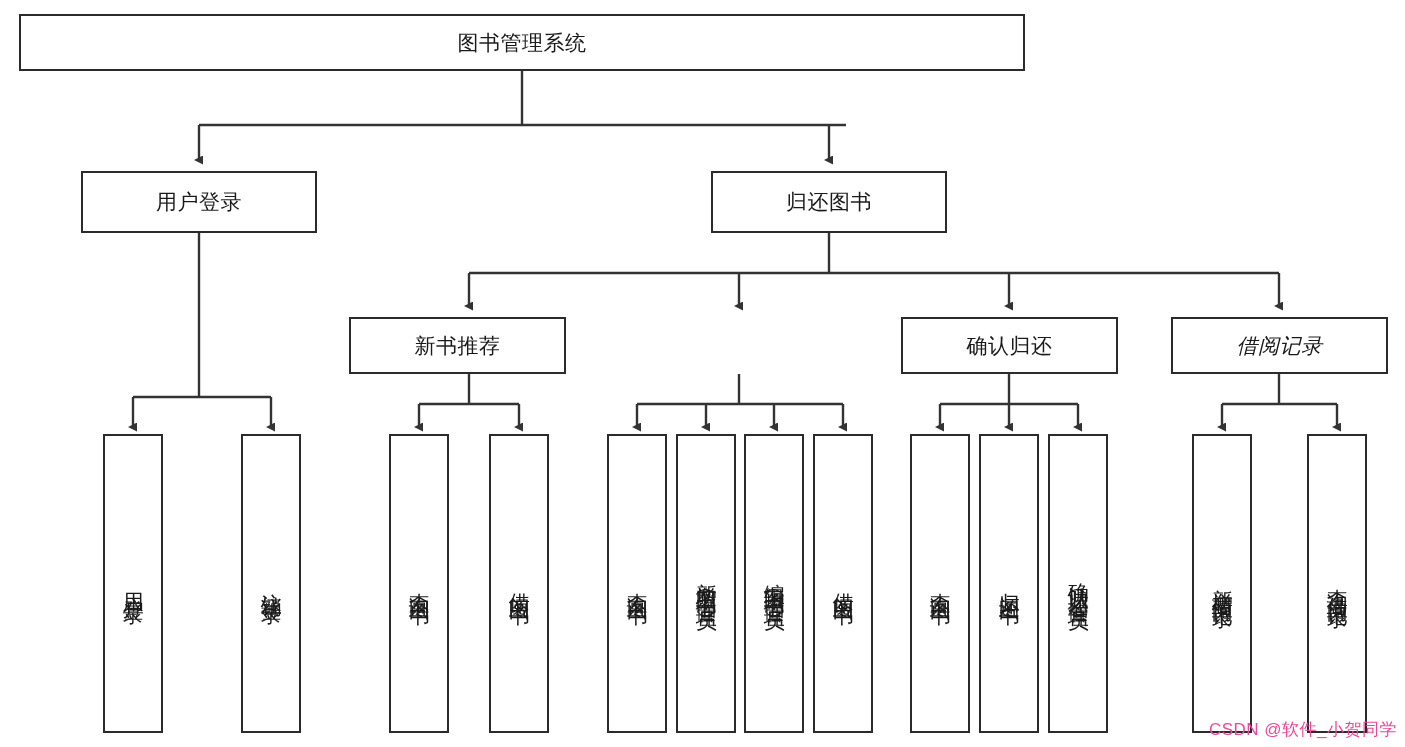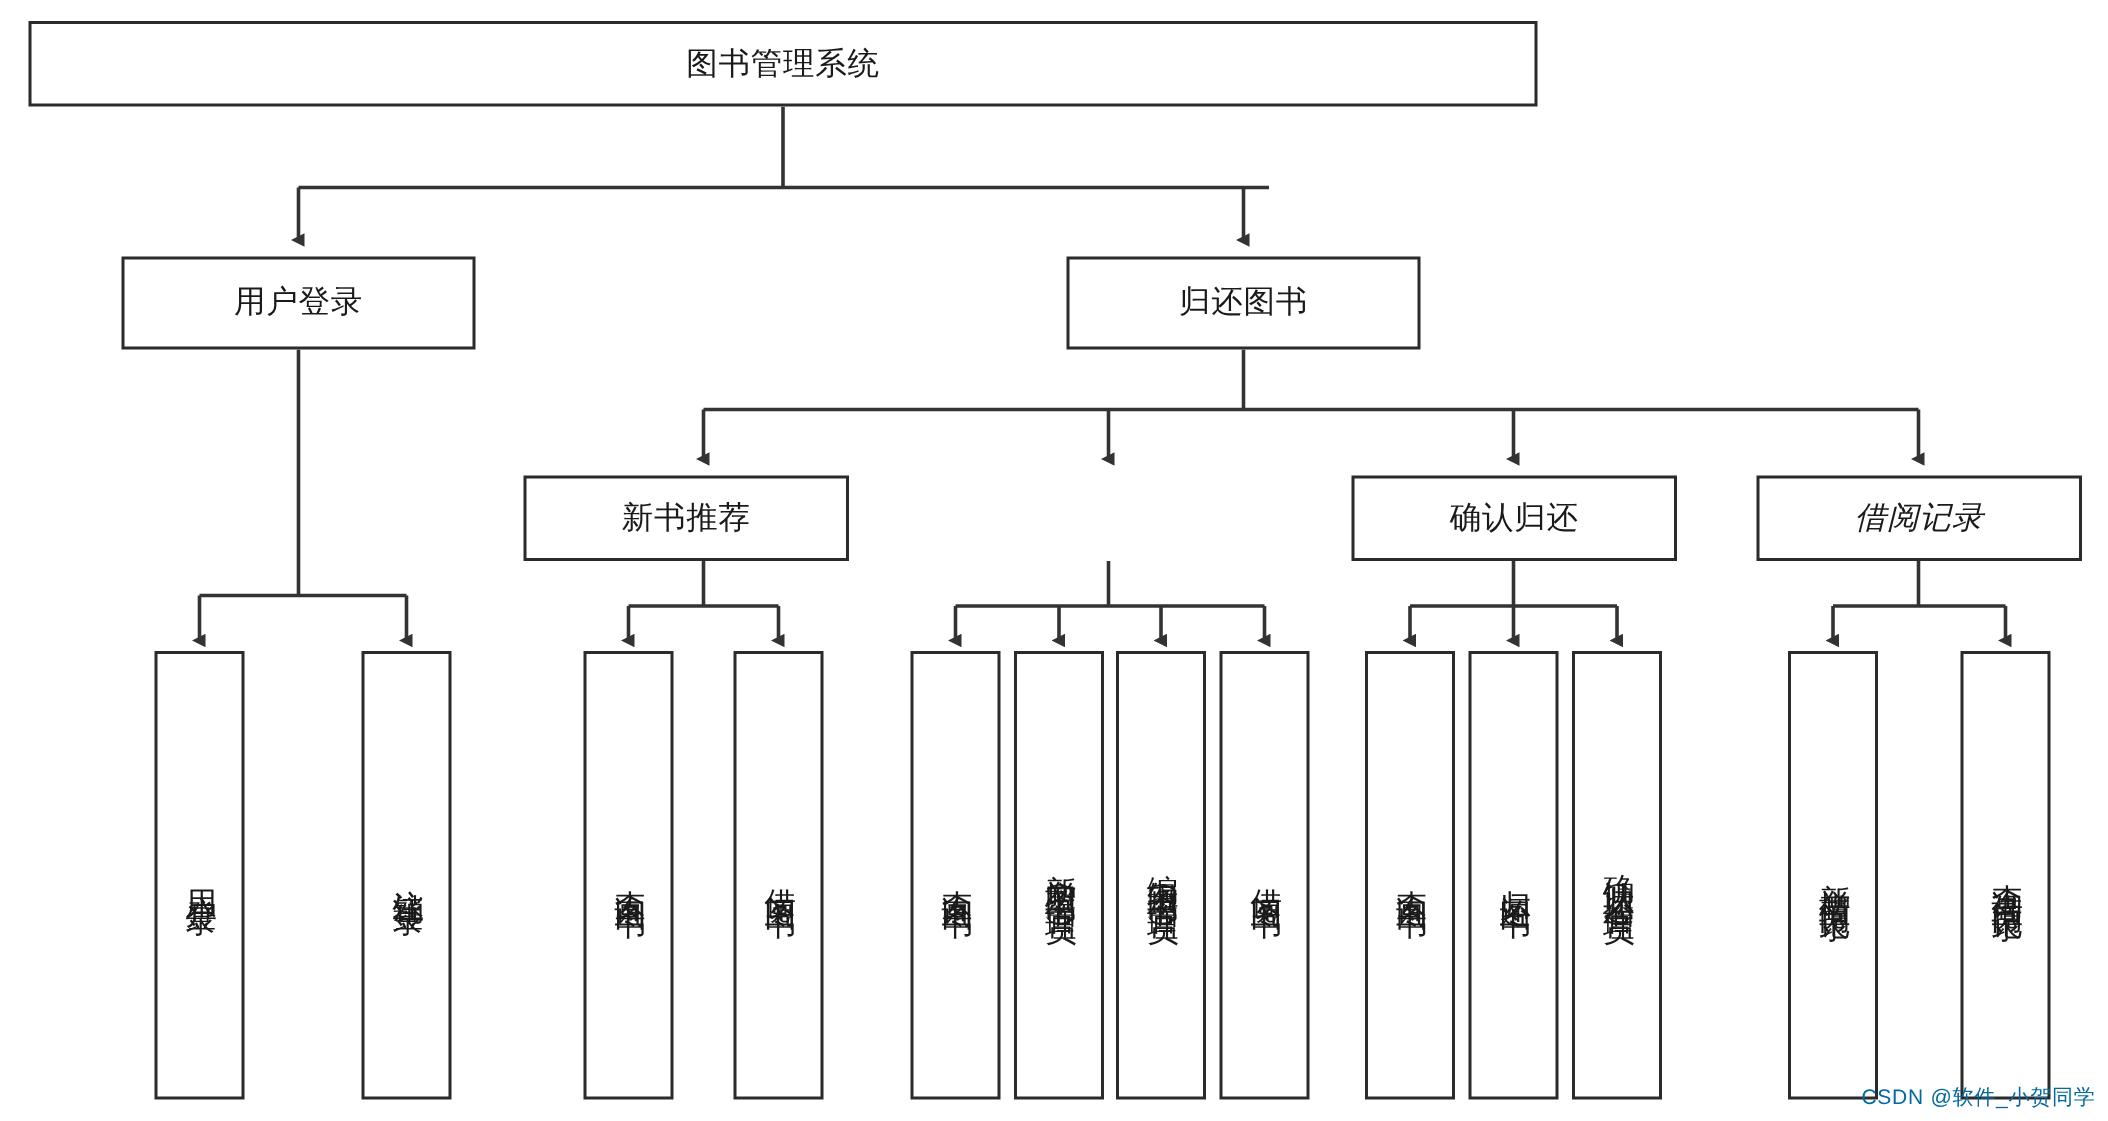--- a/index.html
+++ b/index.html
@@ -50,22 +50,22 @@
     padding: 6px 0;
   }
   .node.vert .vtext {
     display: block;
     white-space: nowrap;
   }
   #watermark {
     position: absolute;
     right: 8px;
     bottom: 6px;
-    font-size: 14px;
-    color: #0369a1;
+    font-size: 17px;
+    color: #ec4899;
     letter-spacing: 0.5px;
     z-index: 5;
     white-space: nowrap;
   }
 </style>
 </head>
 <body>
 
 <div id="canvas">
 

